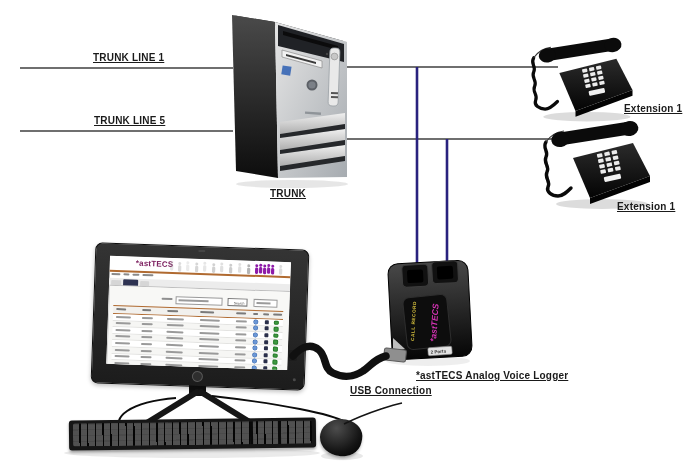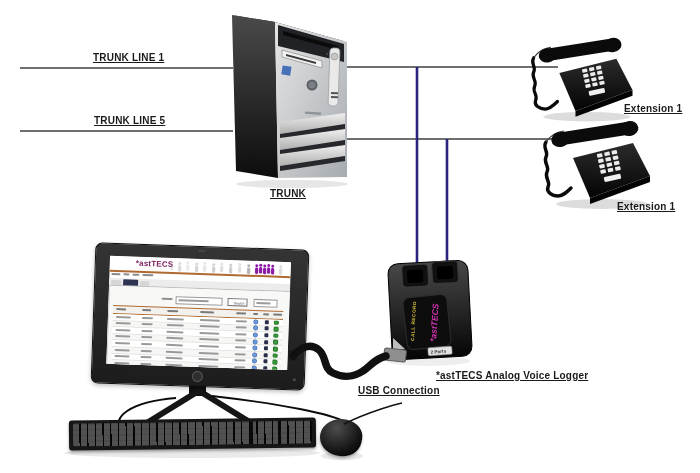--- a/index.html
+++ b/index.html
@@ -376,16 +376,16 @@
     <rect x="288" y="350" width="9" height="11" rx="2" fill="#1c1c1c"></rect>
     <path d="M293,356 C303,345 312,344 319,350 C327,357 323,368 333,373 C343,378 354,377 363,371 C371,366 374,359 386,356" stroke="#101010" stroke-width="7.5" fill="none" stroke-linecap="round"></path>
     <path d="M344,424 C360,416 372,412 381,409 C390,406 397,404 402,403" stroke="#141414" stroke-width="1.6" fill="none"></path>
   </svg>
 
   <div class="lbl" style="left:93px;top:52px">TRUNK LINE 1</div>
   <div class="lbl" style="left:94px;top:115px">TRUNK LINE 5</div>
   <div class="lbl" style="left:270px;top:188px">TRUNK</div>
   <div class="lbl" style="left:624px;top:103px">Extension 1</div>
   <div class="lbl" style="left:617px;top:201px">Extension 1</div>
-  <div class="lbl" style="left:436px;top:370px">*astTECS Analog Voice Logger</div>
-  <div class="lbl" style="left:358px;top:385px">USB Connection</div>
+  <div class="lbl" style="left:416px;top:370px">*astTECS Analog Voice Logger</div>
+  <div class="lbl" style="left:350px;top:385px">USB Connection</div>
 
 </div>
 
 </body></html>

